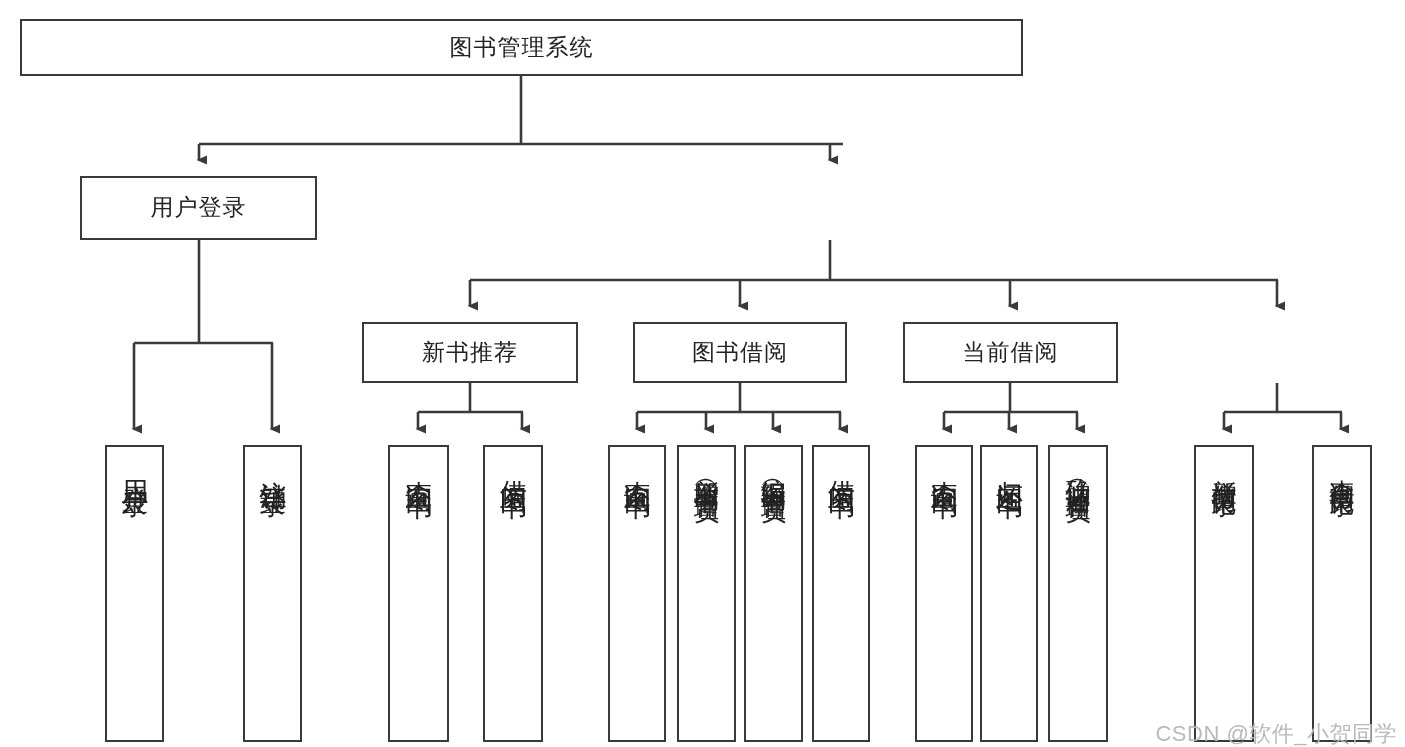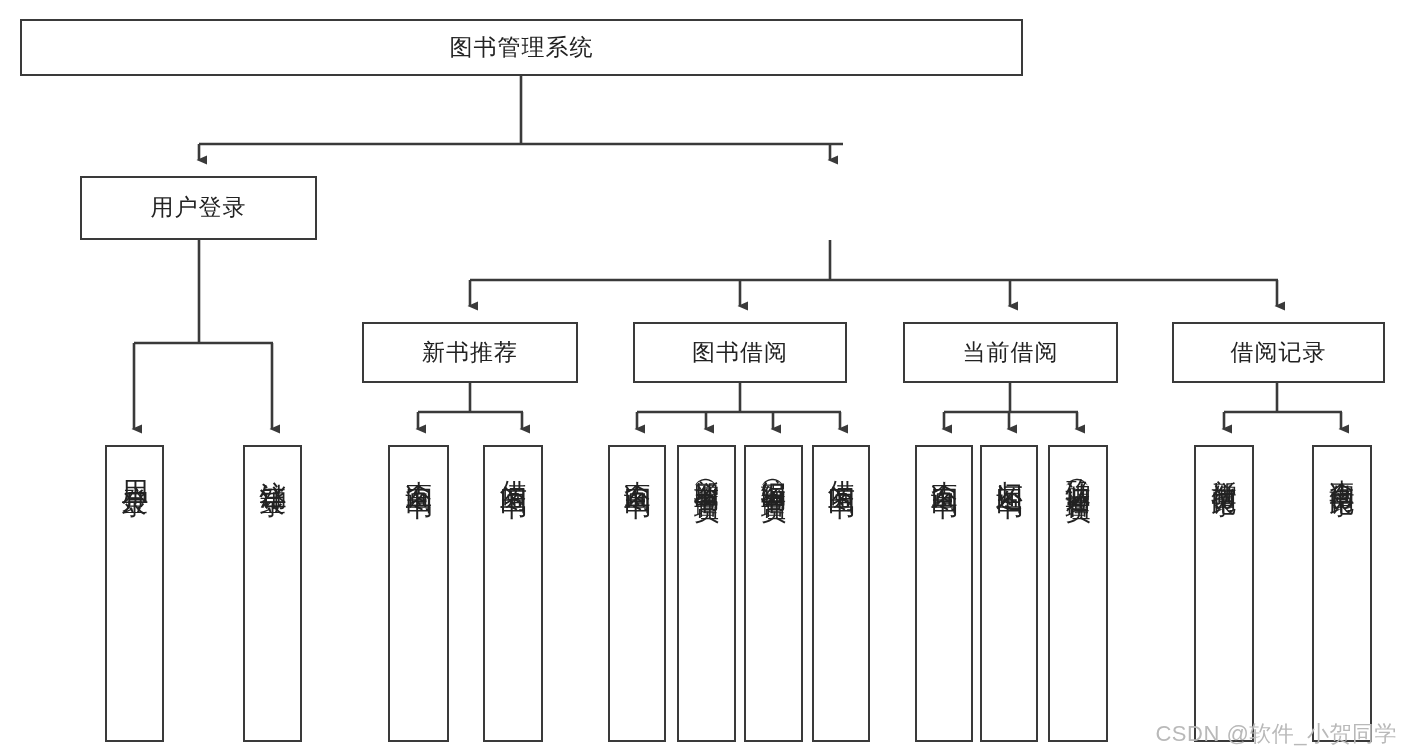--- a/index.html
+++ b/index.html
@@ -122,23 +122,20 @@
 
   <div class="node horiz" style="left:633px;top:314px;width:214px;height:61px;">
     <span class="lbl">图书借阅</span>
   </div>
   <div class="node horiz" style="left:362px;top:314px;width:216px;height:61px;">
     <span class="lbl">新书推荐</span>
   </div>
   <div class="node horiz" style="left:903px;top:314px;width:215px;height:61px;">
     <span class="lbl">当前借阅</span>
   </div>
-  <div class="node horiz" style="left:1172px;top:314px;width:213px;height:61px;">
-    <span class="lbl">借阅记录</span>
-  </div>
 
   <div class="node vert" style="left:105px;top:437px;width:59px;height:297px;">
     <span class="lbl">用户登录</span>
   </div>
   <div class="node vert" style="left:243px;top:437px;width:59px;height:297px;">
     <span class="lbl">注销登录</span>
   </div>
 
   <div class="node vert" style="left:388px;top:437px;width:61px;height:297px;">
     <span class="lbl">查询图书</span>

